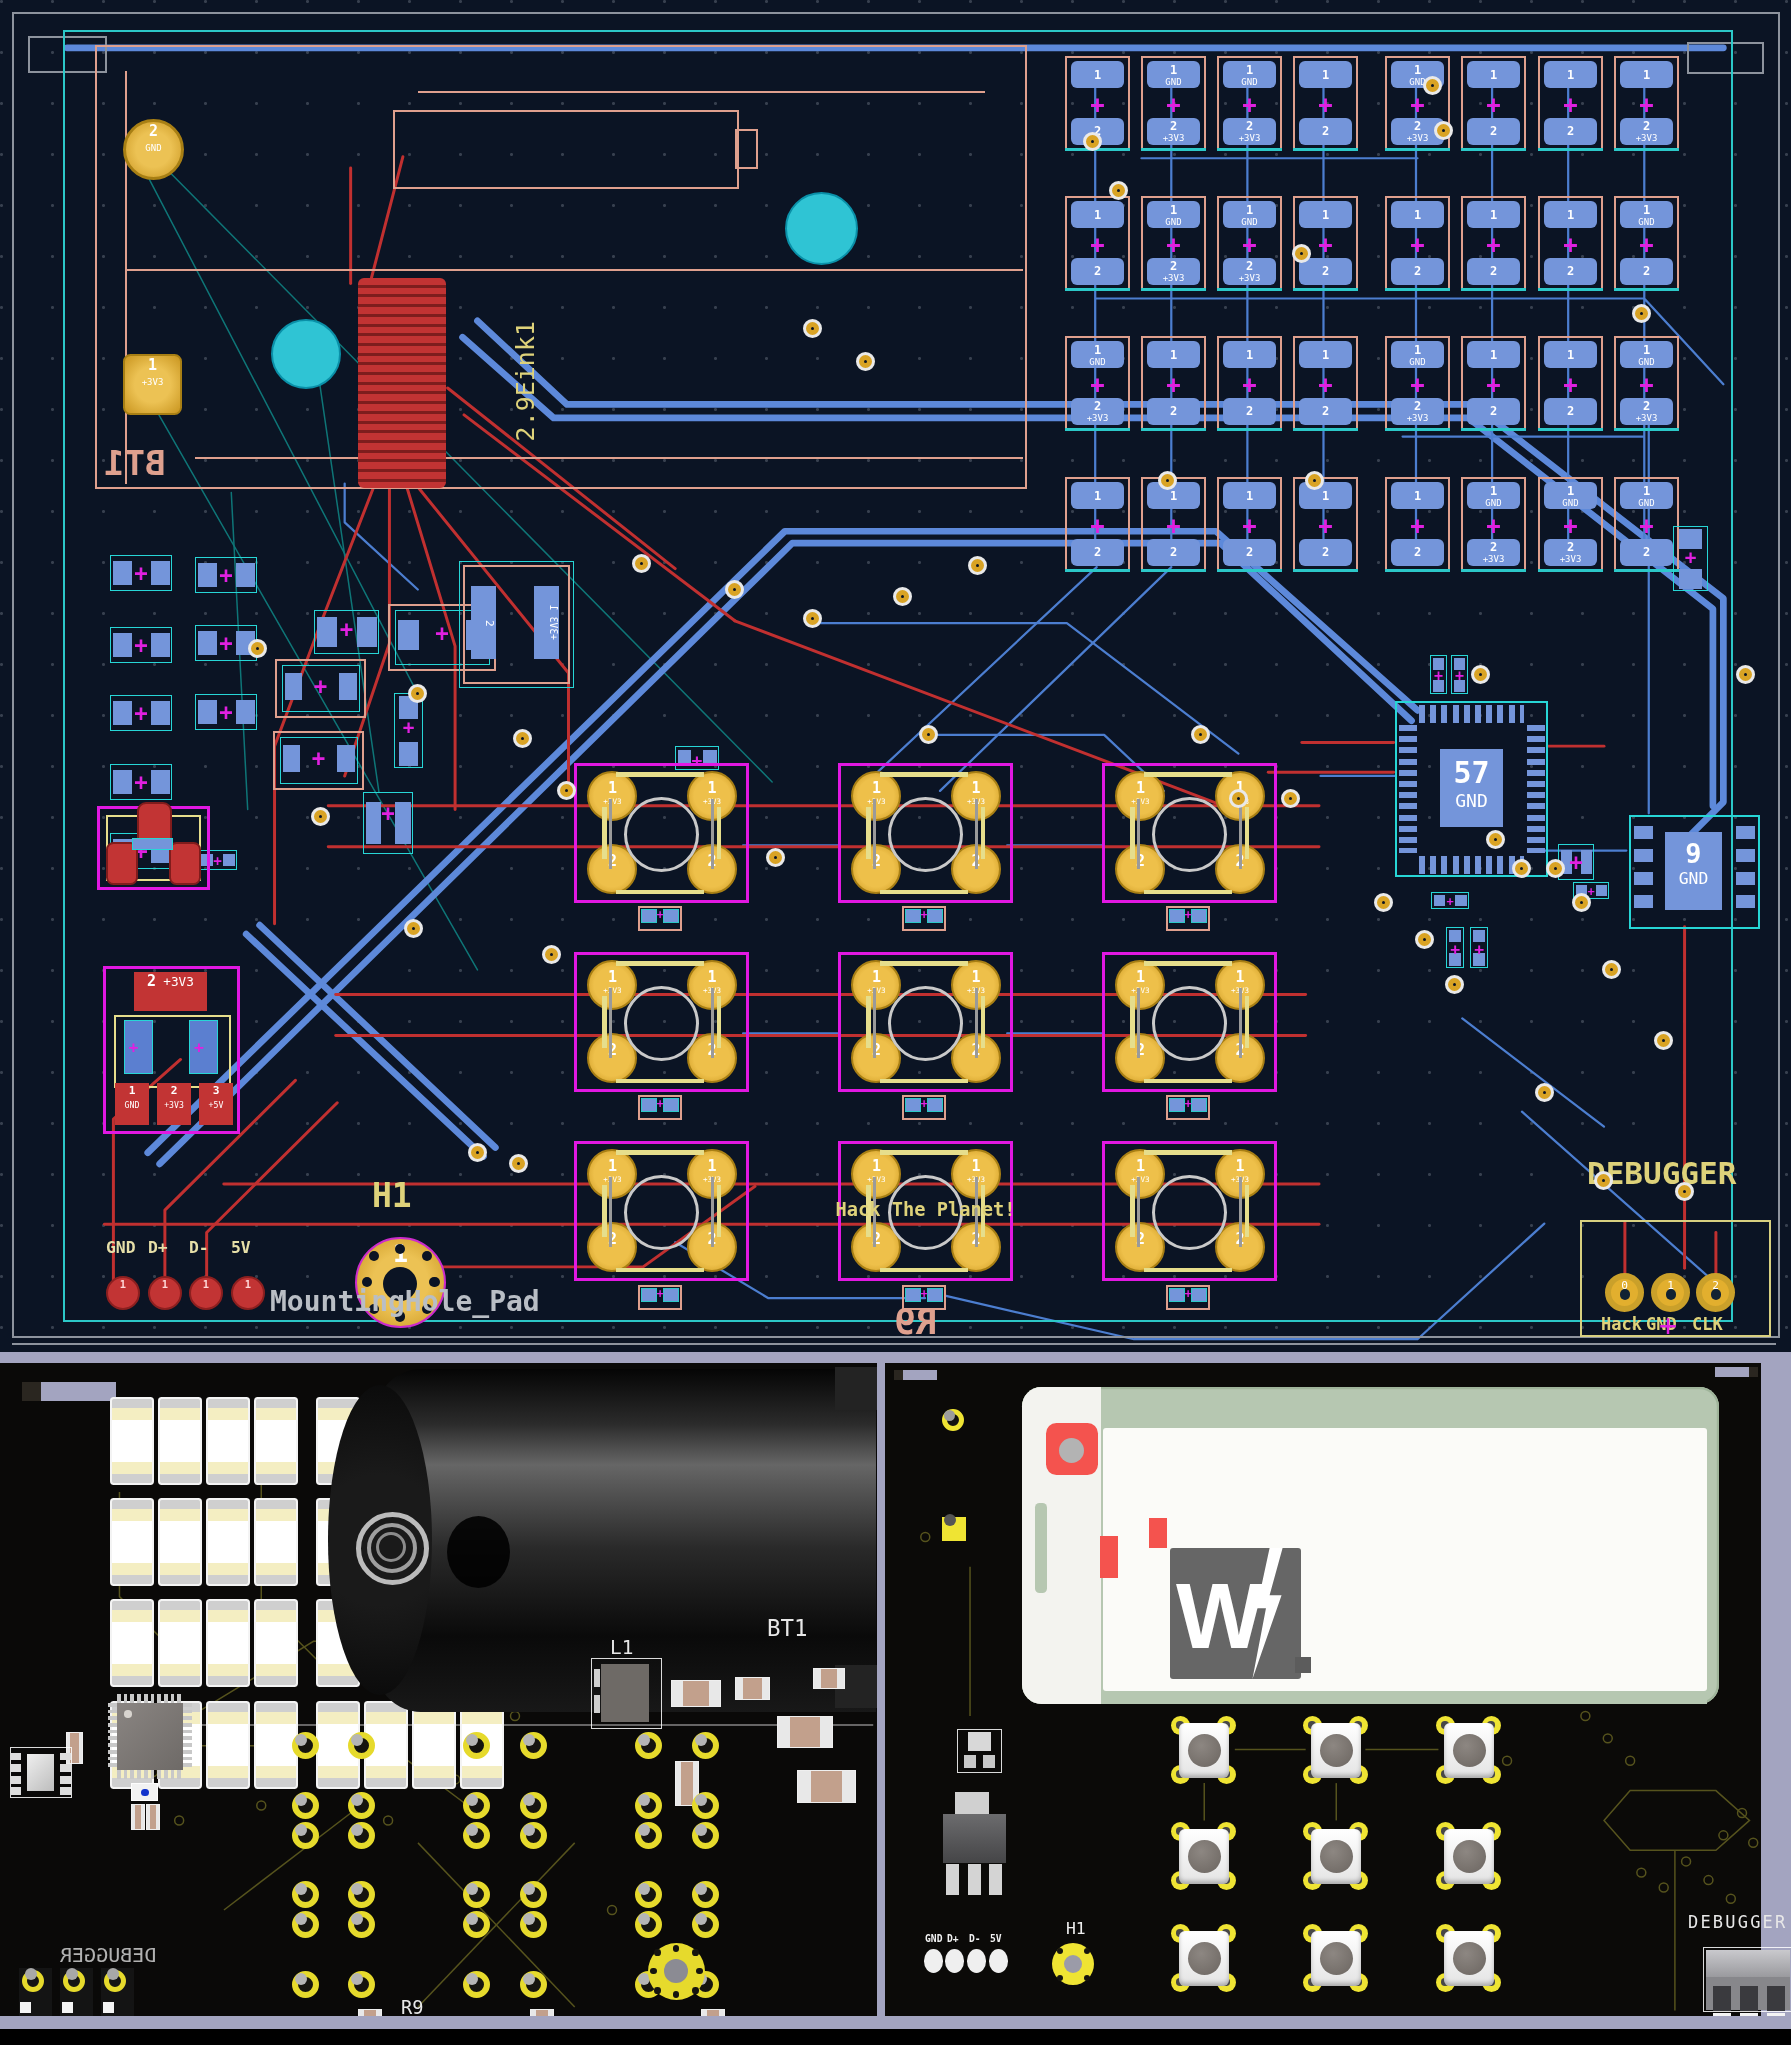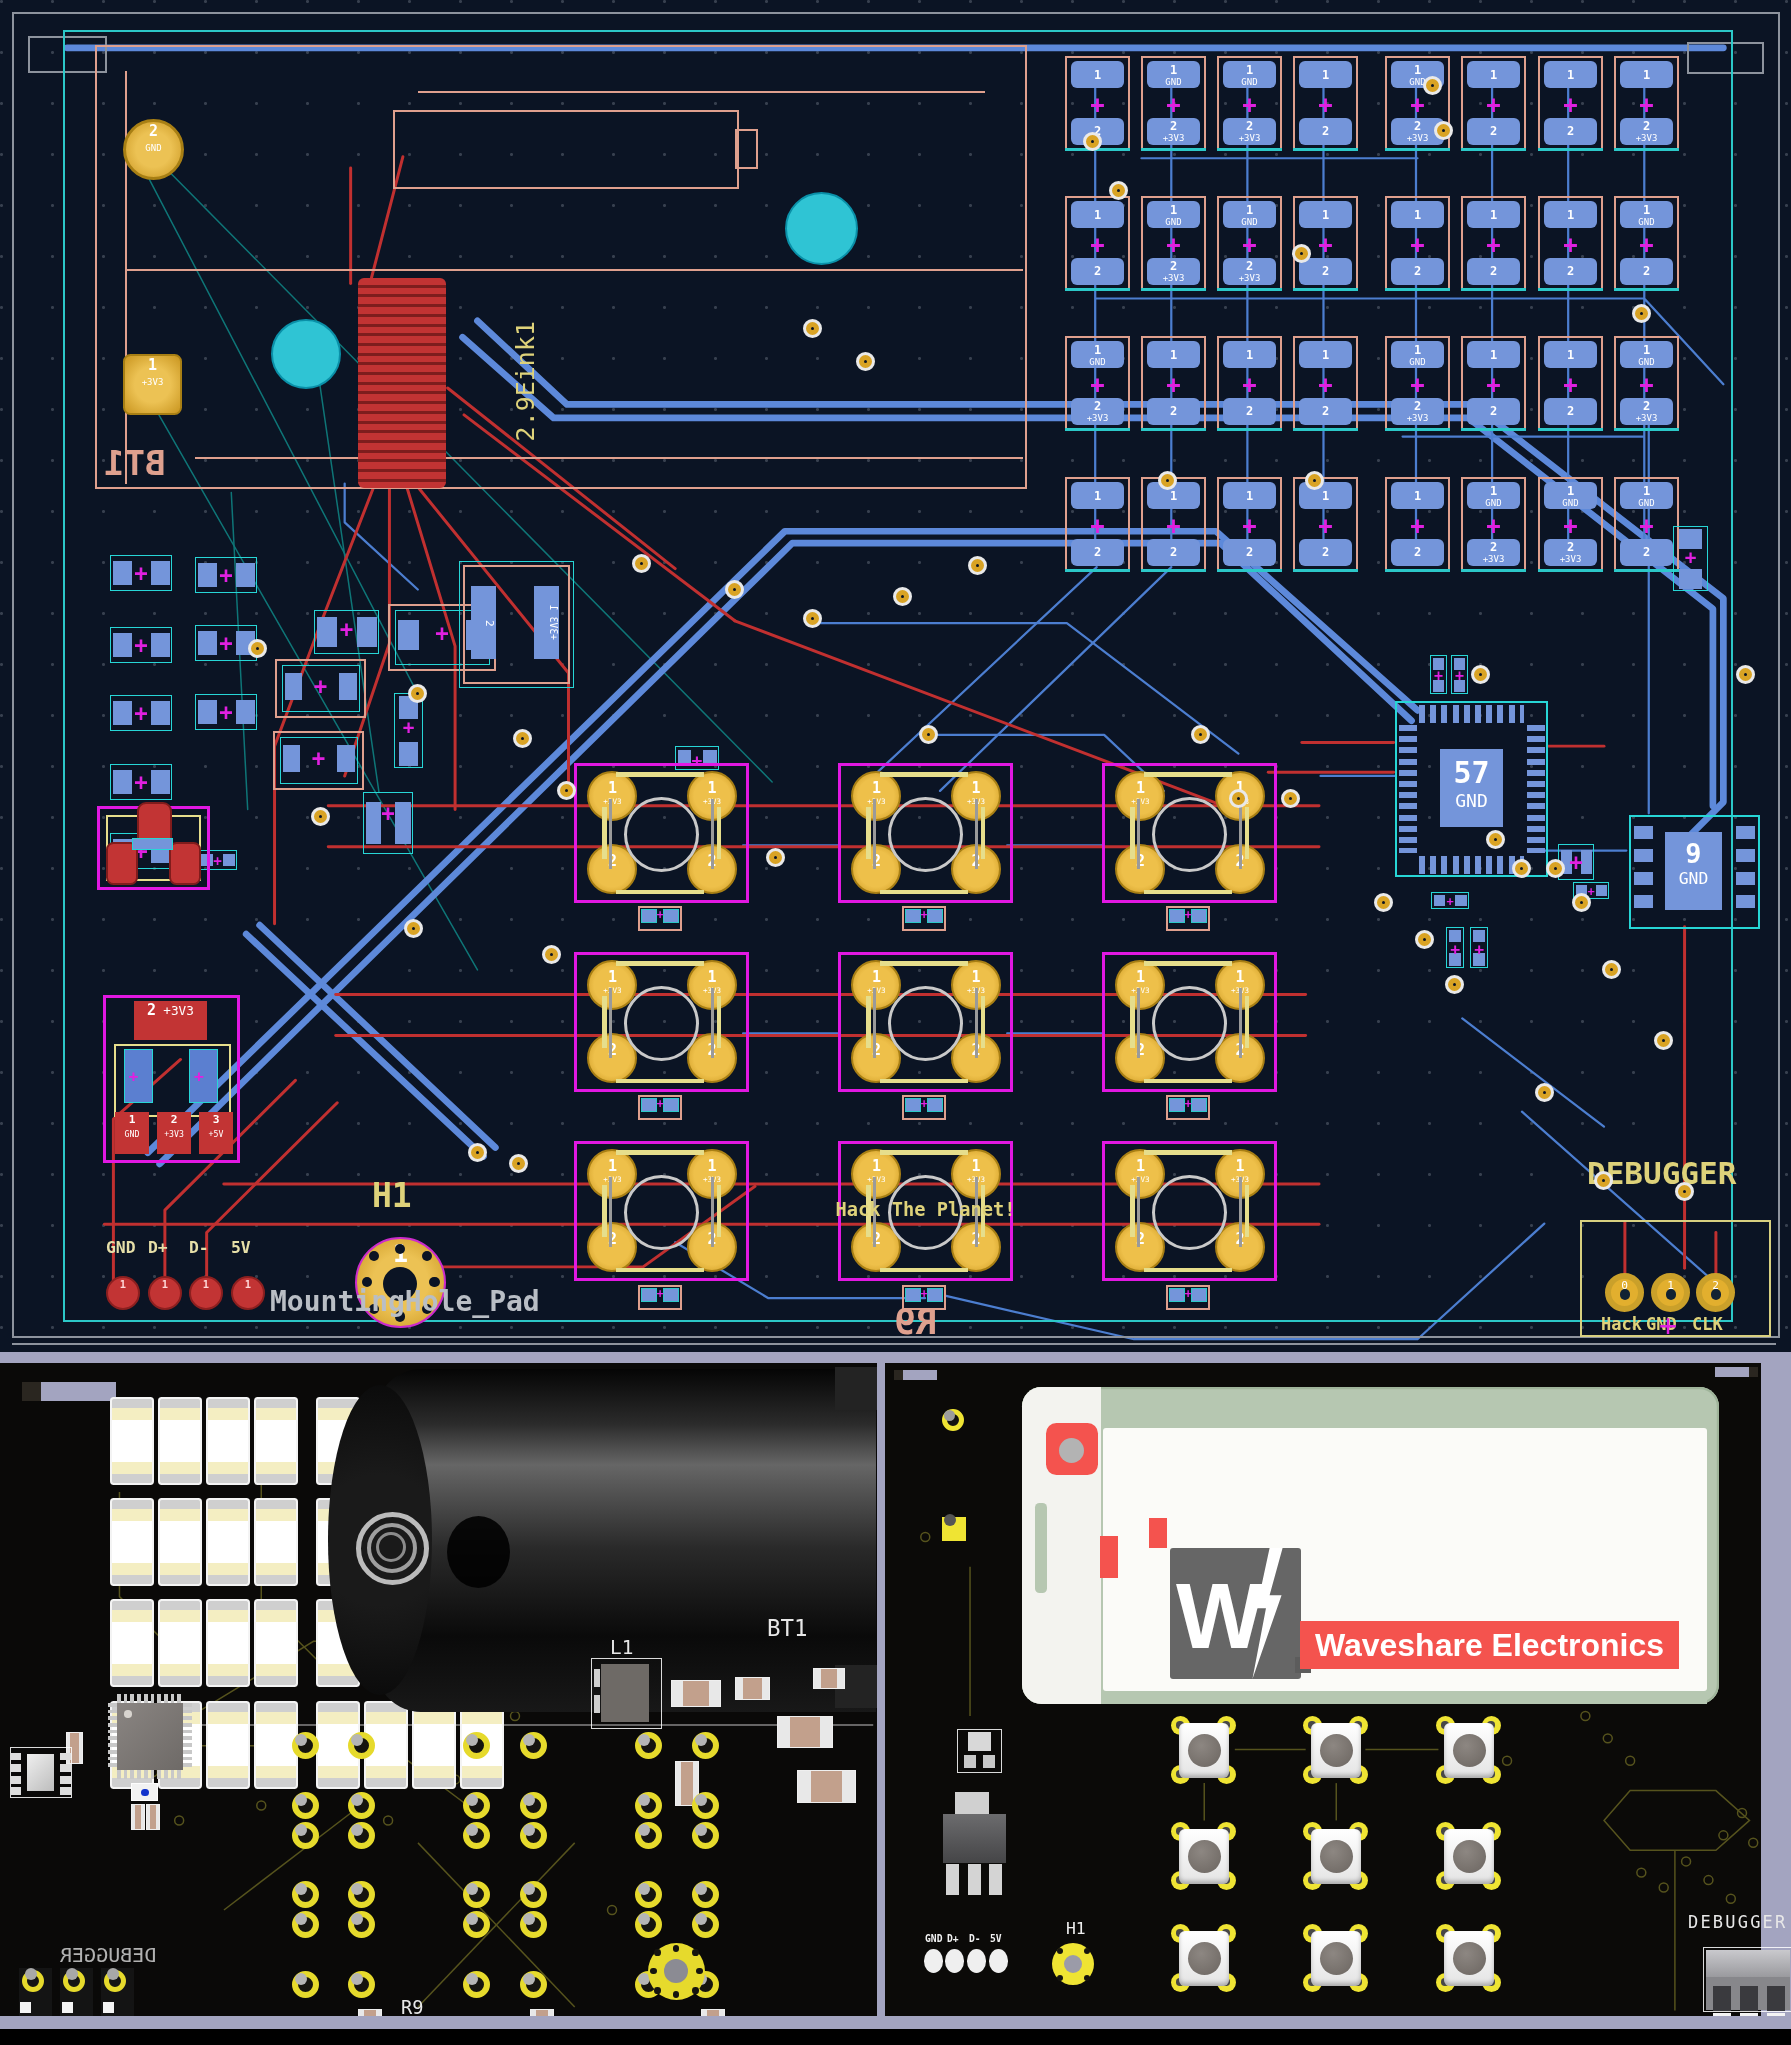--- a/index.html
+++ b/index.html
@@ -1000,21 +1000,21 @@
       </div>
 
     <div class="abs" style="left:97px;top:806px;width:107px;height:78px;border:3px solid #e218e2;">
       <div class="abs" style="left:6px;top:6px;right:6px;bottom:6px;border:2.2px solid #e6de8c;"></div>
       <div class="abs" style="left:37px;top:-7.5px;width:31px;height:42px;background:#c23434;border:2.2px solid #801c1c;border-radius:9px;"></div>
       <div class="abs" style="left:6px;top:33px;width:28px;height:39px;background:#c23434;border:2.2px solid #801c1c;border-radius:7.5px;"></div>
       <div class="abs" style="left:69px;top:33px;width:28px;height:39px;background:#c23434;border:2.2px solid #801c1c;border-radius:7.5px;"></div>
       <div class="abs" style="left:33px;top:30px;width:39px;height:10.4px;background:#7495da;outline:1.5px solid #27d6d6;"></div>
     </div>
 
-    <div class="abs" style="left:103px;top:995px;width:131px;height:162px;border:3px solid #e218e2;">
+    <div class="abs" style="left:103px;top:966px;width:131px;height:162px;border:3px solid #e218e2;">
       <div class="abs" style="left:28px;top:3px;width:73px;height:39px;background:#c23434;color:#fff;text-align:center;">
         <span style="font-size:15px;font-weight:bold;">2</span>
         <span style="font-size:12.7px;">+3V3</span>
       </div>
       <div class="abs" style="left:7.5px;top:46px;width:113px;height:69px;border:2.2px solid #e6de8c;"></div>
       <div class="abs" style="left:18.7px;top:52px;width:27px;height:52px;background:#5b7fd0;outline:1.5px solid #27d6d6;"></div>
       <div class="abs" style="left:84px;top:52px;width:27px;height:52px;background:#5b7fd0;outline:1.5px solid #27d6d6;"></div>
       <div class="abs" style="left:22.4px;top:69px;color:#e020e0;font-weight:bold;font-size:16.4px;">+</div>
       <div class="abs" style="left:88px;top:69px;color:#e020e0;font-weight:bold;font-size:16.4px;">+</div>
       <div id="reg-pads">
@@ -1415,23 +1415,20 @@
       </div>
       <div class="abs" style="left:78px;top:149px;width:18px;height:42px;background:#f4534e;"></div>
 
       <div class="abs" style="left:127px;top:127px;width:552px;height:164px;">
         <div class="abs" style="left:0px;top:3.7px;width:18px;height:30px;background:#f4534e;"></div>
         <div class="abs" style="left:21px;top:34px;width:131px;height:131px;background:#666;border-radius:3px;overflow:hidden;">
           <div class="t" style="left:6px;top:22.4px;font-family:'Liberation Sans',sans-serif;font-size:93px;font-weight:bold;color:#fff;">W</div>
           <div class="abs" style="left:71px;top:0px;width:52px;height:131px;background:#fff;clip-path:polygon(55% 0,30% 46%,48% 46%,22% 100%,78% 36%,55% 36%,80% 0);"></div>
         </div>
         <div class="abs" style="left:146px;top:143px;width:16.4px;height:16.4px;background:#5c5c5c;"></div>
-        <div class="abs" style="left:151px;top:107px;width:379px;height:48px;background:#f4534e;display:flex;align-items:center;justify-content:center;">
-          <span style="font-family:'Liberation Sans',sans-serif;font-size:32px;font-weight:bold;color:#fff;">Waveshare Electronics</span>
-        </div>
       </div>
       <div class="abs" style="left:79px;top:304px;right:12px;height:12.7px;background:#b6c7b1;"></div>
     </div>
 
     <div class="abs" style="left:57px;top:46px;width:22.4px;height:22.4px;border-radius:50%;border:5.2px solid #efe433;background:#111;box-sizing:border-box;">
       <div class="abs" style="left:-3px;top:-4.5px;width:11.2px;height:11.2px;border-radius:50%;background:#9c9c9c;"></div>
     </div>
     <div class="abs" style="left:57px;top:154px;width:24px;height:24px;background:#efe433;">
       <div class="abs" style="left:1.5px;top:-3px;width:12px;height:12px;border-radius:50%;background:#555;"></div>
     </div>

